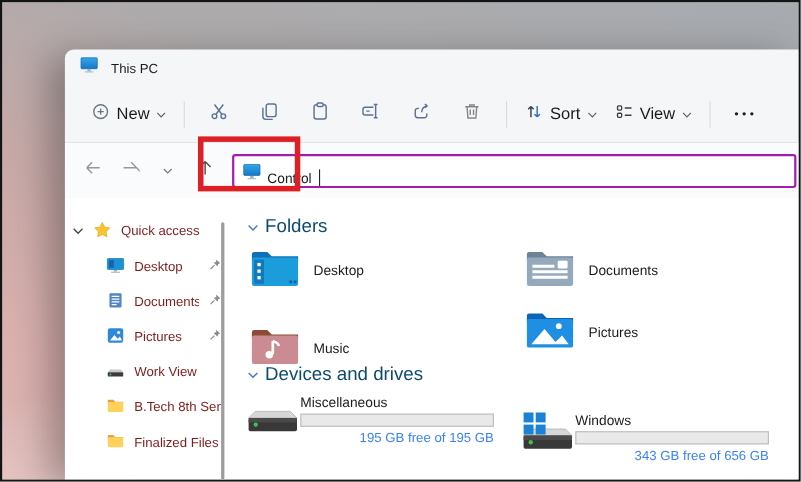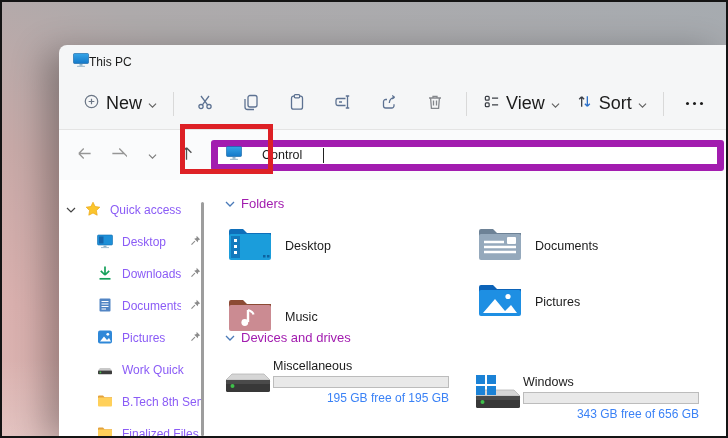--- a/index.html
+++ b/index.html
@@ -12,51 +12,51 @@
       radial-gradient(ellipse 120% 60% at 10% 115%, rgba(255,255,255,.35), rgba(255,255,255,0) 55%),
       linear-gradient(205deg, #a6abb0 0%, #aeaaab 38%, #c7a9a7 62%, #d9b0ae 82%, #ddb6b3 100%);
   }
   
   .window {
     position:absolute; left:57px; top:43px; right:0; bottom:0;
     background:#f5f6f7; border-top-left-radius:8px;
     box-shadow:-14px 6px 34px rgba(0,0,0,.30);
     display:flex; flex-direction:column; overflow:hidden;
   }
-  .titlebar { height:33px; display:flex; align-items:center; padding-left:14px; gap:0; flex:0 0 auto; }
+  .titlebar { height:33px; display:flex; align-items:center; padding-left:14px; gap:12px; flex:0 0 auto; }
   .titlebar .title { font-size:12px; color:#1b1b1b; }
   .toolbar {
     height:52px; flex:0 0 auto; display:flex; align-items:center;
     padding:0 6px 0 16px; border-bottom:1px solid #e4e4e4;
   }
   .tbtn { display:flex; align-items:center; gap:6px; padding:6px 8px; border-radius:4px; cursor:default; }
-  .tbtn .lbl { font-size:18px; color:#1b1b1b; }
+  .tbtn .lbl { font-size:15px; color:#1b1b1b; }
   .iconbtn { width:46px; height:36px; display:flex; align-items:center; justify-content:center; border-radius:4px; }
   .vsep { width:1px; height:24px; background:#d9d9d9; margin:0 8px; }
   .dots { display:flex; gap:4px; padding:0 14px; }
   .dots i { width:3px; height:3px; border-radius:50%; background:#1b1b1b; }
   
   .addr-row { height:50px; flex:0 0 auto; display:flex; align-items:center; padding-left:8px; background:#fafbfc; }
   .navbtn { width:34px; height:34px; display:flex; align-items:center; justify-content:center; border-radius:4px; }
   .addr-box {
     flex:1; height:31px; margin-left:8px; margin-right:2px;
-    background:#fff; border:7px solid #a21caf; border-radius:3px;
-    display:flex; align-items:center; padding-left:8px; gap:20px;
+    background:#fff; border:2px solid #a21caf; border-radius:3px;
+    display:flex; align-items:flex-end; padding-left:8px; gap:6px;
   }
   .addr-text { font-size:12.5px; color:#1b1b1b; }
   .caret { display:inline-block; width:1px; height:15px; background:#222; vertical-align:middle; margin-left:1px; }
   
   .content { flex:1; display:flex; background:#fff; overflow:hidden; position:relative; }
   .sidebar { width:148px; flex:0 0 auto; position:relative; padding-top:14px; overflow:hidden; }
-  .side-row { height:32px; display:flex; align-items:center; gap:9px; padding-left:38px; padding-right:6px; font-size:12px; color:#8b5cf6; }
+  .side-row { height:32px; display:flex; align-items:center; gap:9px; padding-left:38px; padding-right:6px; font-size:12px; color:#7f1d1d; }
   .side-row.root { padding-left:7px; }
   .side-row .grow { flex:1; white-space:nowrap; overflow:hidden; }
   .side-scrollbar { position:absolute; right:3px; top:22px; bottom:0; width:3px; border-radius:2px; background:#9d9d9d; }
   .main { flex:1; position:relative; overflow:hidden; }
-  .sect-head { position:absolute; display:flex; align-items:center; gap:6px; font-size:13px; color:#a21caf; }
+  .sect-head { position:absolute; display:flex; align-items:center; gap:6px; font-size:17px; color:#0c4a6e; }
   .tile { position:absolute; display:flex; align-items:center; gap:12px; width:240px; height:44px; }
   .tile .tlabel { font-size:12.5px; color:#1b1b1b; }
   .drive { position:absolute; display:flex; width:244px; }
   .drive .dinfo { display:flex; flex-direction:column; gap:3px; padding-top:1px; }
   .dname { font-size:12.5px; color:#1b1b1b; }
   .dbar { width:176px; height:12px; background:#e9e9e9; border:1px solid #bcbcbc; }
   .dbar .fill { height:100%; background:#29a0d8; }
   .dfree { font-size:12px; color:#3b82f6;text-align:right; }
   
   .annot { position:absolute; left:178px; top:122px; width:93px; height:50px; border:5px solid #dd2025; z-index:50; }
@@ -133,40 +133,40 @@
       <div class="iconbtn">
         <span><svg width="18" height="18" viewBox="0 0 18 18" fill="none" stroke="#84878c" stroke-width="1.3">
               <path d="M3 5h12"></path>
               <path d="M7 5V3.4h4V5"></path>
               <path d="M4.6 5l.8 10.3h7.2L13.4 5"></path>
               <path d="M7.5 7.5v5M10.5 7.5v5"></path>
             </svg></span>
       </div>
       <div class="vsep"></div>
       <div class="tbtn">
-        <span><svg width="17" height="17" viewBox="0 0 18 18" fill="none" stroke="#3b3f46" stroke-width="1.3">
-              <rect x="2.5" y="3.5" width="4" height="4" rx="1"></rect>
-              <rect x="2.5" y="10.5" width="4" height="4" rx="1"></rect>
-              <path d="M9.5 5.5H16M9.5 12.5H16"></path>
-            </svg></span>
-        <span class="lbl">View</span>
-        <span><svg width="9" height="8" viewBox="0 0 10 9" fill="none" stroke="#5f5f5f" stroke-width="1.2">
-              <path d="M1 3l4 4 4-4"></path>
-            </svg></span>
-      </div>
-      <div class="tbtn">
         <span><svg width="17" height="17" viewBox="0 0 18 18" fill="none" stroke-width="1.4">
               <g stroke="#3b3f46">
                 <path d="M6 14.5V4M6 4L3.4 6.6M6 4l2.6 2.6"></path>
               </g>
               <g stroke="#2b70c9">
                 <path d="M12 3.5V14M12 14l-2.6-2.6M12 14l2.6-2.6"></path>
               </g>
             </svg></span>
         <span class="lbl">Sort</span>
+        <span><svg width="9" height="8" viewBox="0 0 10 9" fill="none" stroke="#5f5f5f" stroke-width="1.2">
+              <path d="M1 3l4 4 4-4"></path>
+            </svg></span>
+      </div>
+      <div class="tbtn">
+        <span><svg width="17" height="17" viewBox="0 0 18 18" fill="none" stroke="#3b3f46" stroke-width="1.3">
+              <rect x="2.5" y="3.5" width="4" height="4" rx="1"></rect>
+              <rect x="2.5" y="10.5" width="4" height="4" rx="1"></rect>
+              <path d="M9.5 5.5H16M9.5 12.5H16"></path>
+            </svg></span>
+        <span class="lbl">View</span>
         <span><svg width="9" height="8" viewBox="0 0 10 9" fill="none" stroke="#5f5f5f" stroke-width="1.2">
               <path d="M1 3l4 4 4-4"></path>
             </svg></span>
       </div>
       <div class="vsep"></div>
       <div class="dots">
           <i></i>
           <i></i>
           <i></i>
         </div>
@@ -225,31 +225,20 @@
                 <rect x="6.5" y="12.5" width="3" height="1.5" fill="#8fb3c8"></rect>
                 <rect x="4" y="14" width="8" height="1.1" fill="#a9c2d2"></rect>
               </svg></span>
           <span class="grow">Desktop</span>
           <span><svg width="11" height="11" viewBox="0 0 12 12">
                 <path d="M7.2 0.9l3.9 3.9-2 .6-.6 2.5L4.6 4l2.5-.6z" fill="#8b8b8b"></path>
                 <path d="M5.4 6.6L1.6 10.4" stroke="#8b8b8b" stroke-width="1.2"></path>
               </svg></span>
         </div>
         <div class="side-row">
-          <span><svg width="16" height="16" viewBox="0 0 16 16" fill="none" stroke="#15a05a" stroke-width="1.7">
-                <path d="M8 1.5v8.5M8 10L3.8 5.8M8 10l4.2-4.2"></path>
-                <path d="M2.5 13.8h11"></path>
-              </svg></span>
-          <span class="grow">Downloads</span>
-          <span><svg width="11" height="11" viewBox="0 0 12 12">
-                <path d="M7.2 0.9l3.9 3.9-2 .6-.6 2.5L4.6 4l2.5-.6z" fill="#8b8b8b"></path>
-                <path d="M5.4 6.6L1.6 10.4" stroke="#8b8b8b" stroke-width="1.2"></path>
-              </svg></span>
-        </div>
-        <div class="side-row">
           <span><svg width="16" height="16" viewBox="0 0 16 16">
                 <rect x="2.5" y="1.5" width="11" height="13" rx="1" fill="#5285c4"></rect>
                 <path d="M4.5 4.5h7M4.5 7h7M4.5 9.5h7M4.5 12h4.5" stroke="#fff" stroke-width="1.1"></path>
               </svg></span>
           <span class="grow">Documents</span>
           <span><svg width="11" height="11" viewBox="0 0 12 12">
                 <path d="M7.2 0.9l3.9 3.9-2 .6-.6 2.5L4.6 4l2.5-.6z" fill="#8b8b8b"></path>
                 <path d="M5.4 6.6L1.6 10.4" stroke="#8b8b8b" stroke-width="1.2"></path>
               </svg></span>
         </div>
@@ -264,21 +253,21 @@
                 <path d="M7.2 0.9l3.9 3.9-2 .6-.6 2.5L4.6 4l2.5-.6z" fill="#8b8b8b"></path>
                 <path d="M5.4 6.6L1.6 10.4" stroke="#8b8b8b" stroke-width="1.2"></path>
               </svg></span>
         </div>
         <div class="side-row">
           <span><svg width="16" height="16" viewBox="0 0 16 16">
                 <polygon points="3,7 13,7 15,9.5 1,9.5" fill="#c9c9c9"></polygon>
                 <rect x="1" y="9.5" width="14" height="3.8" rx="0.8" fill="#3c3c3c"></rect>
                 <circle cx="3.4" cy="11.4" r="0.9" fill="#46c24b"></circle>
               </svg></span>
-          <span class="grow">Work Quick</span>
+          <span class="grow">Work View</span>
         </div>
         <div class="side-row">
           <span><svg width="16" height="16" viewBox="0 0 16 16">
                 <path d="M1 3.5a1 1 0 0 1 1-1h4l1.6 1.8H15v1.2H1z" fill="#e3a23c"></path>
                 <rect x="1" y="4.5" width="14" height="9" rx="1" fill="#ffd05a"></rect>
               </svg></span>
           <span class="grow">B.Tech 8th Sem</span>
         </div>
         <div class="side-row">
           <span><svg width="16" height="16" viewBox="0 0 16 16">

